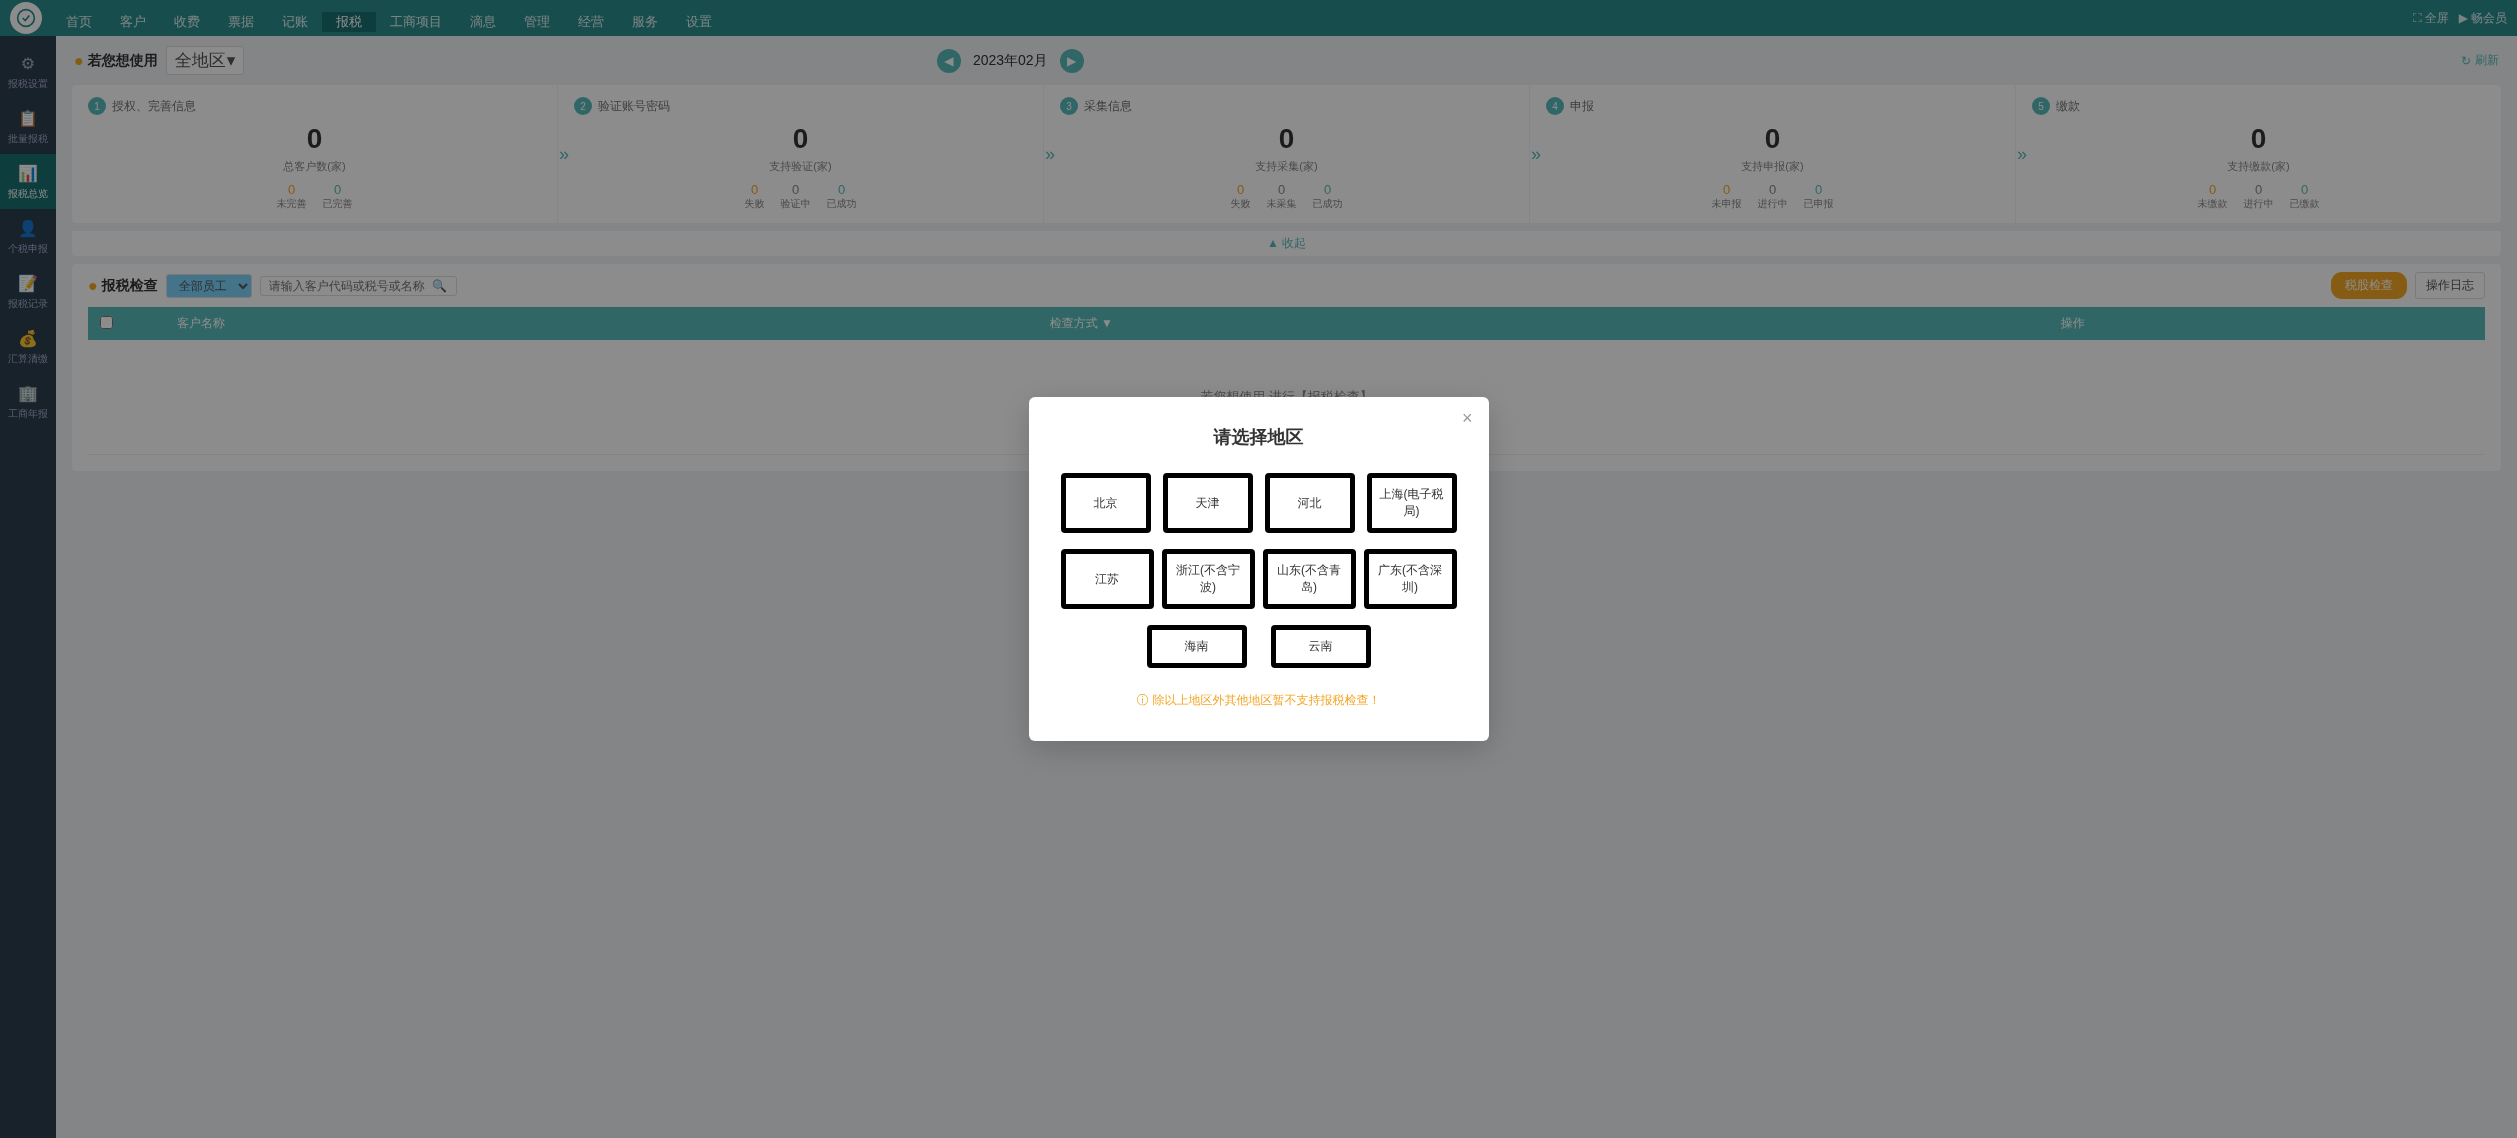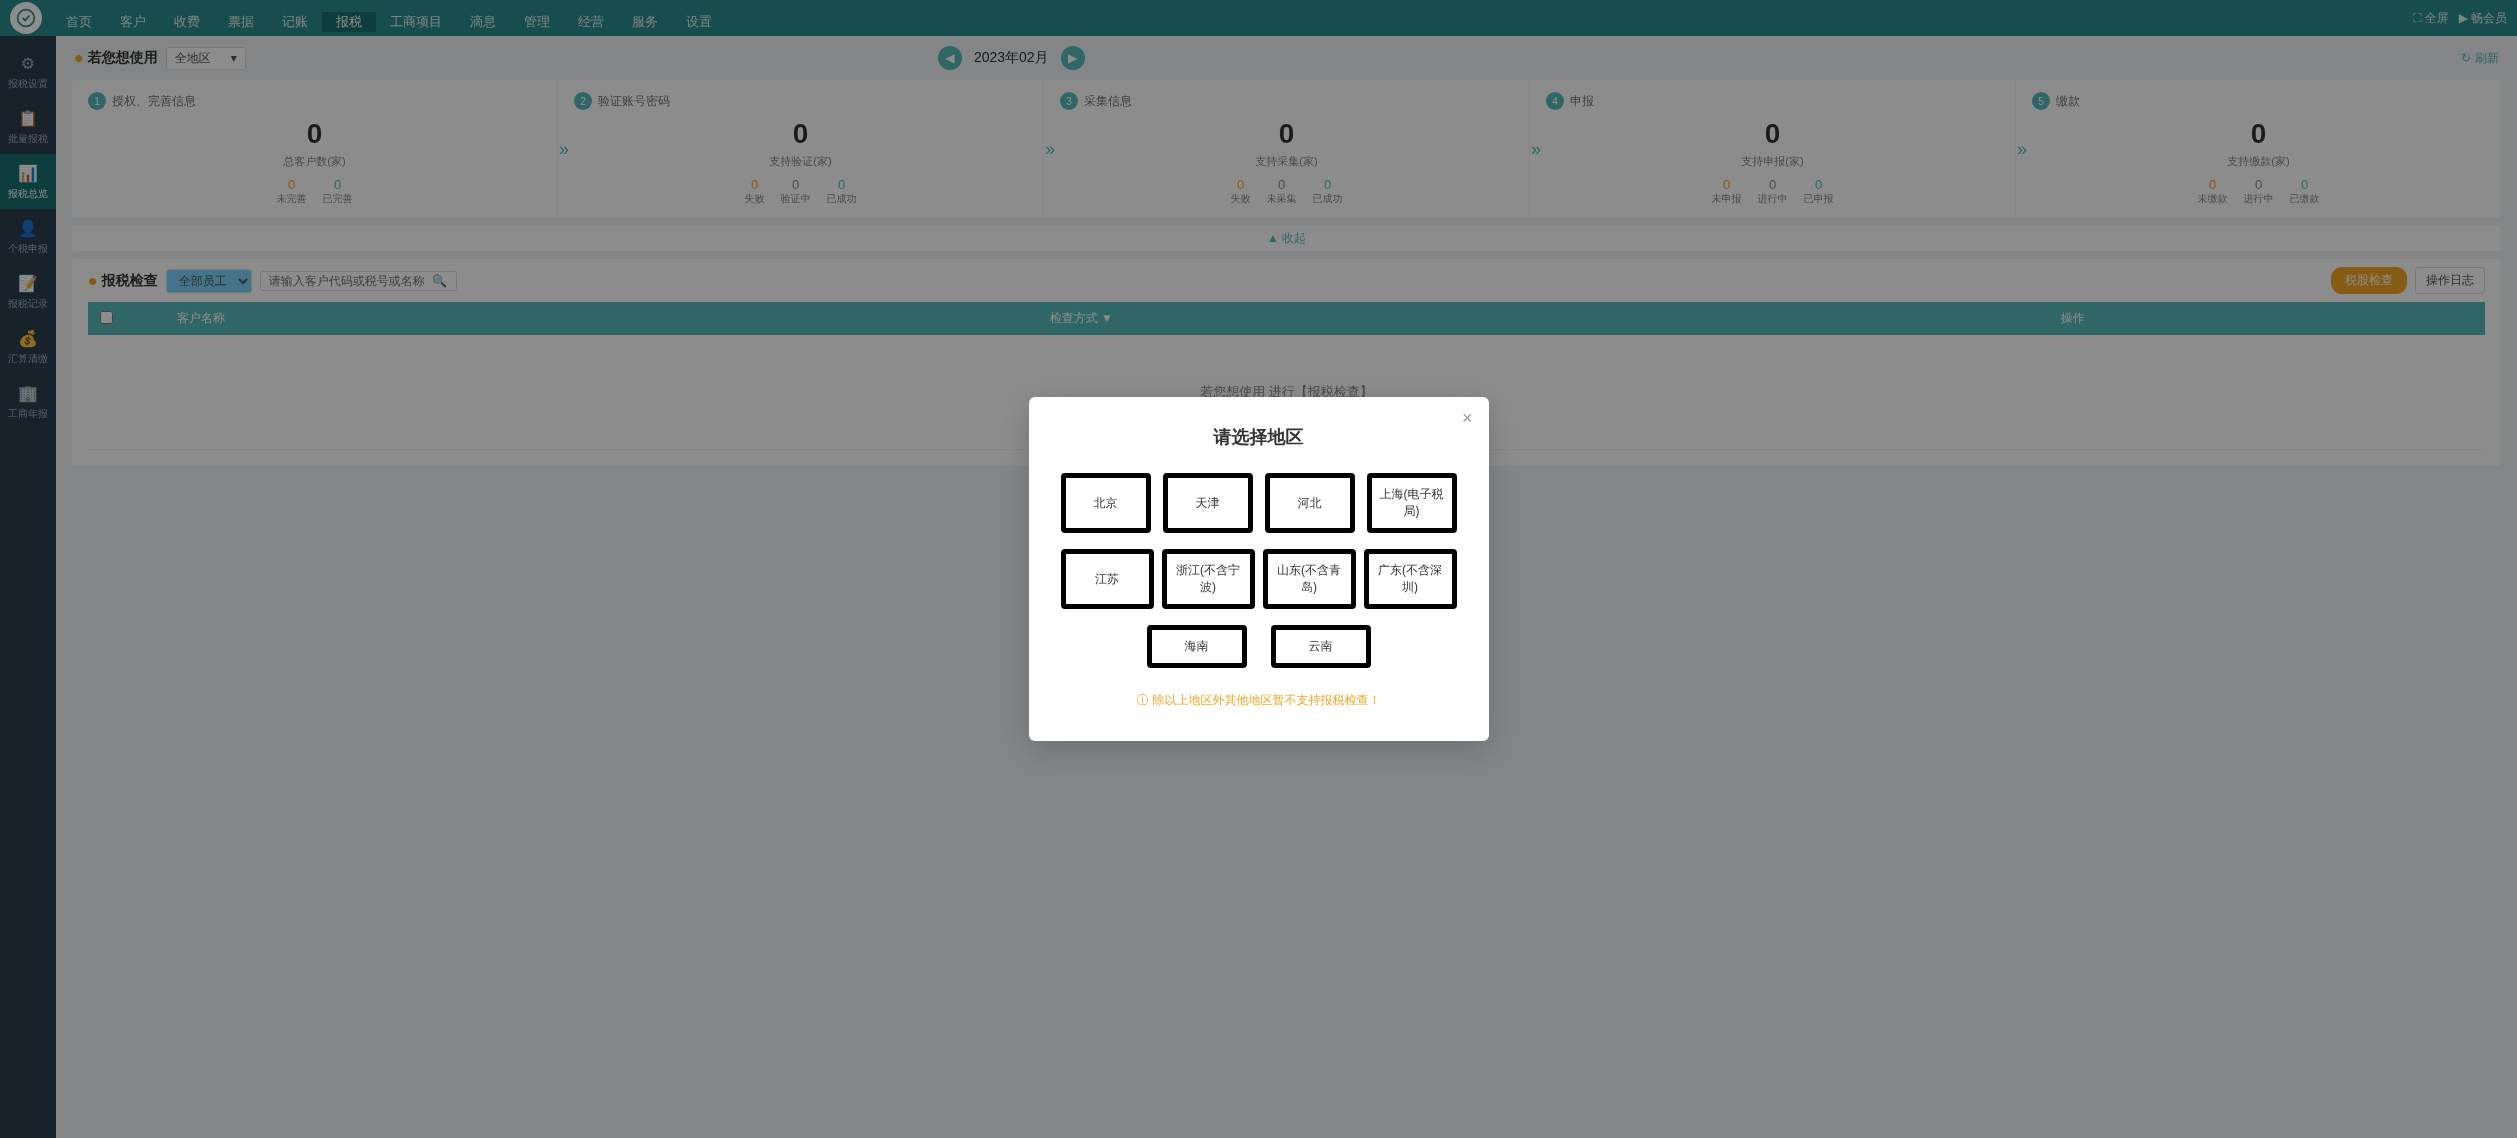--- a/index.html
+++ b/index.html
@@ -89,24 +89,24 @@
       display: flex; align-items: center; gap: 8px;
       margin-bottom: 10px;
       padding: 0 2px;
     }
     .section-title {
       font-size: 14px; font-weight: bold; color: #333;
       display: flex; align-items: center; gap: 4px;
     }
     .section-title-dot { color: #f5a623; font-size: 16px; }
     .region-btn {
-      display: flex; align-items: center; gap: 20px;
+      display: flex; align-items: center; gap: 1px;
       background: white; border: 1px solid #ddd;
       border-radius: 3px; padding: 2px 8px;
-      cursor: pointer; font-size: 12px; color: #555;
+      cursor: pointer; font-size: 17px; color: #555;
     }
     .date-nav {
       display: flex; align-items: center; gap: 12px;
       margin: 0 auto;
       font-size: 14px;
     }
     .date-nav-btn {
       width: 24px; height: 24px;
       border-radius: 50%; background: #5ababa;
       border: none; cursor: pointer; color: white;

